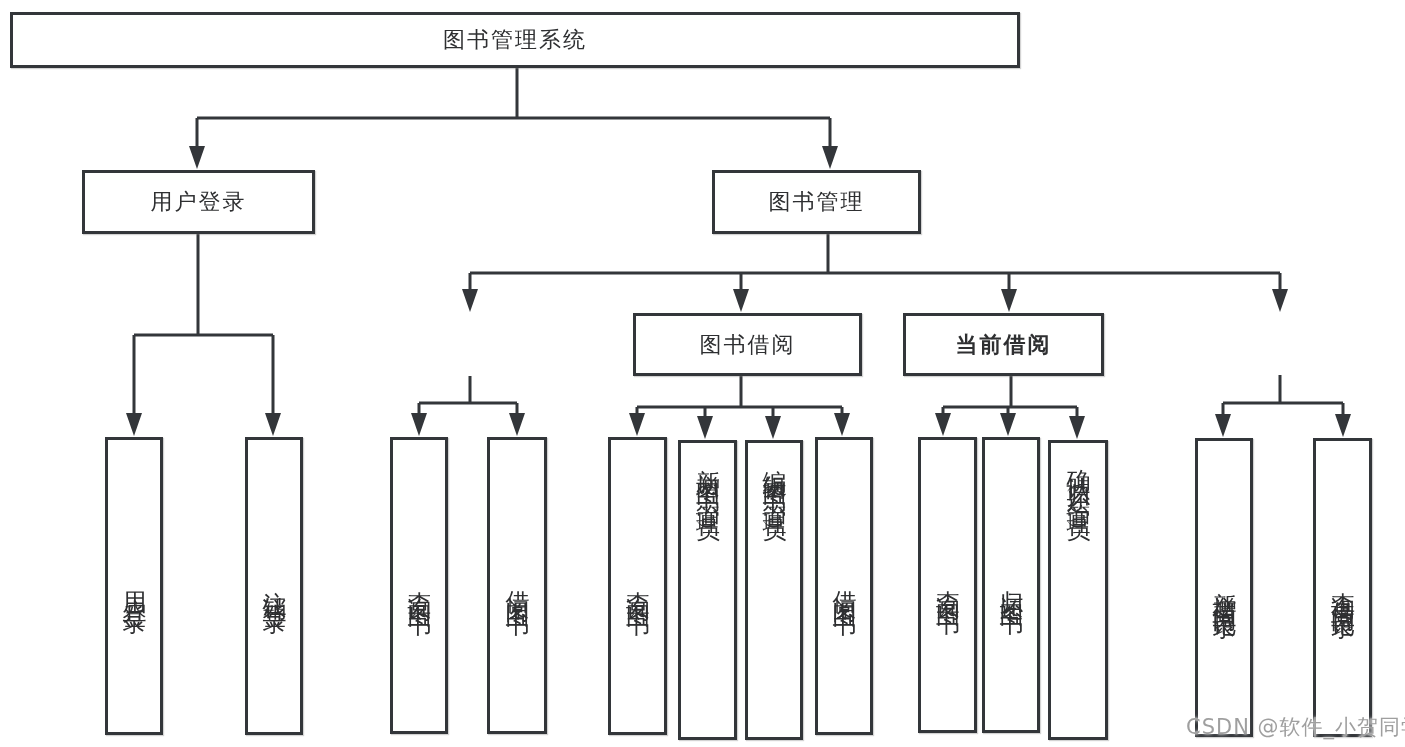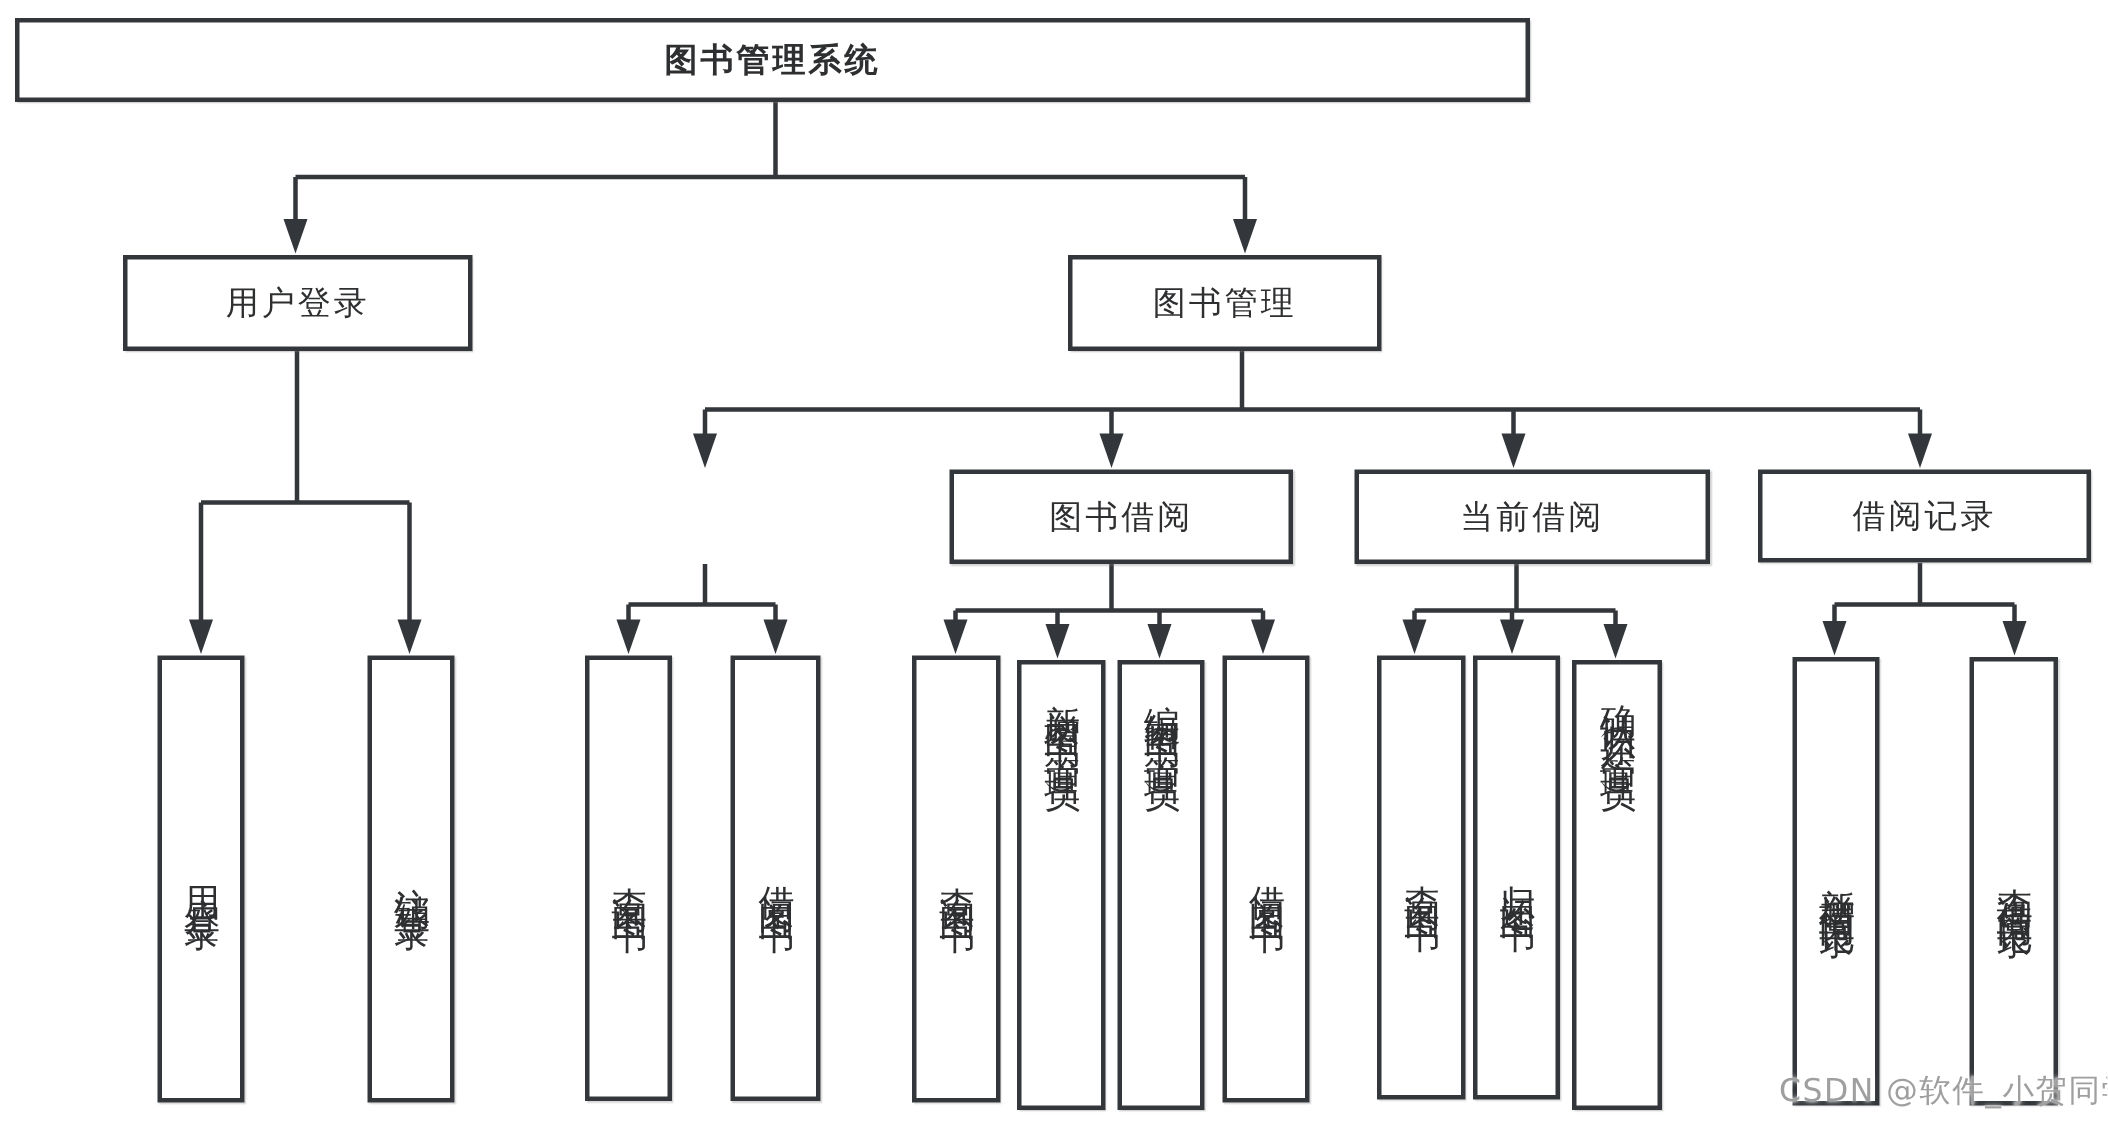--- a/index.html
+++ b/index.html
@@ -12,26 +12,26 @@
     position:absolute;box-sizing:border-box;border:3px solid #33363a;background:#ffffff;
     z-index:2;color:#2e2f31;display:flex;align-items:center;justify-content:center;
     box-shadow:1px 1px 1px rgba(130,130,130,0.35);
   }
   .h{font-size:22px;letter-spacing:2px;white-space:nowrap;}
   .v .vtext{writing-mode:vertical-rl;font-size:24px;letter-spacing:7px;line-height:1.05;}
   .v.top{align-items:flex-start;}
   .v.top .vtext{padding-top:7px;}
   .sp5 .vtext{letter-spacing:5px;}
   
-  #n-root{left:10px;top:12px;width:1010px;height:56px;font-weight:bold;}
+  #n-root{left:10px;top:12px;width:1010px;height:56px;}
   #n-user-login{left:82px;top:170px;width:233px;height:64px;}
   #n-book-mgmt{left:712px;top:170px;width:209px;height:64px;}
   #n-new-book{left:362px;top:313px;width:216px;height:63px;}
   #n-book-borrow{left:633px;top:313px;width:229px;height:63px;}
-  #n-current-borrow{left:903px;top:313px;width:237px;height:63px;}
+  #n-current-borrow{left:903px;top:313px;width:201px;height:63px;font-weight:bold;}
   #n-borrow-record{left:1172px;top:313px;width:222px;height:62px;}
   #l-user-login{left:105px;top:437px;width:58px;height:298px;}
   #l-logout{left:245px;top:437px;width:58px;height:298px;}
   #l-nb-query{left:390px;top:437px;width:58px;height:297px;}
   #l-nb-borrow{left:487px;top:437px;width:60px;height:297px;}
   #l-bb-query{left:608px;top:437px;width:59px;height:298px;}
   #l-bb-add{left:678px;top:440px;width:59px;height:300px;}
   #l-bb-edit{left:745px;top:440px;width:58px;height:300px;}
   #l-bb-borrow{left:815px;top:437px;width:58px;height:298px;}
   #l-cb-query{left:918px;top:437px;width:59px;height:296px;}
@@ -83,21 +83,20 @@
     </g>
   </svg>
 
   <div class="node h" id="n-root">图书管理系统</div>
 
   <div class="node h" id="n-user-login">用户登录</div>
   <div class="node h" id="n-book-mgmt">图书管理</div>
 
   <div class="node h" id="n-book-borrow">图书借阅</div>
   <div class="node h" id="n-current-borrow">当前借阅</div>
-  <div class="node h" id="n-borrow-record">借阅记录</div>
 
   <div class="node v" id="l-user-login">
     <span class="vtext">用户登录</span>
   </div>
   <div class="node v" id="l-logout">
     <span class="vtext">注销登录</span>
   </div>
 
   <div class="node v" id="l-nb-query">
     <span class="vtext">查询图书</span>

